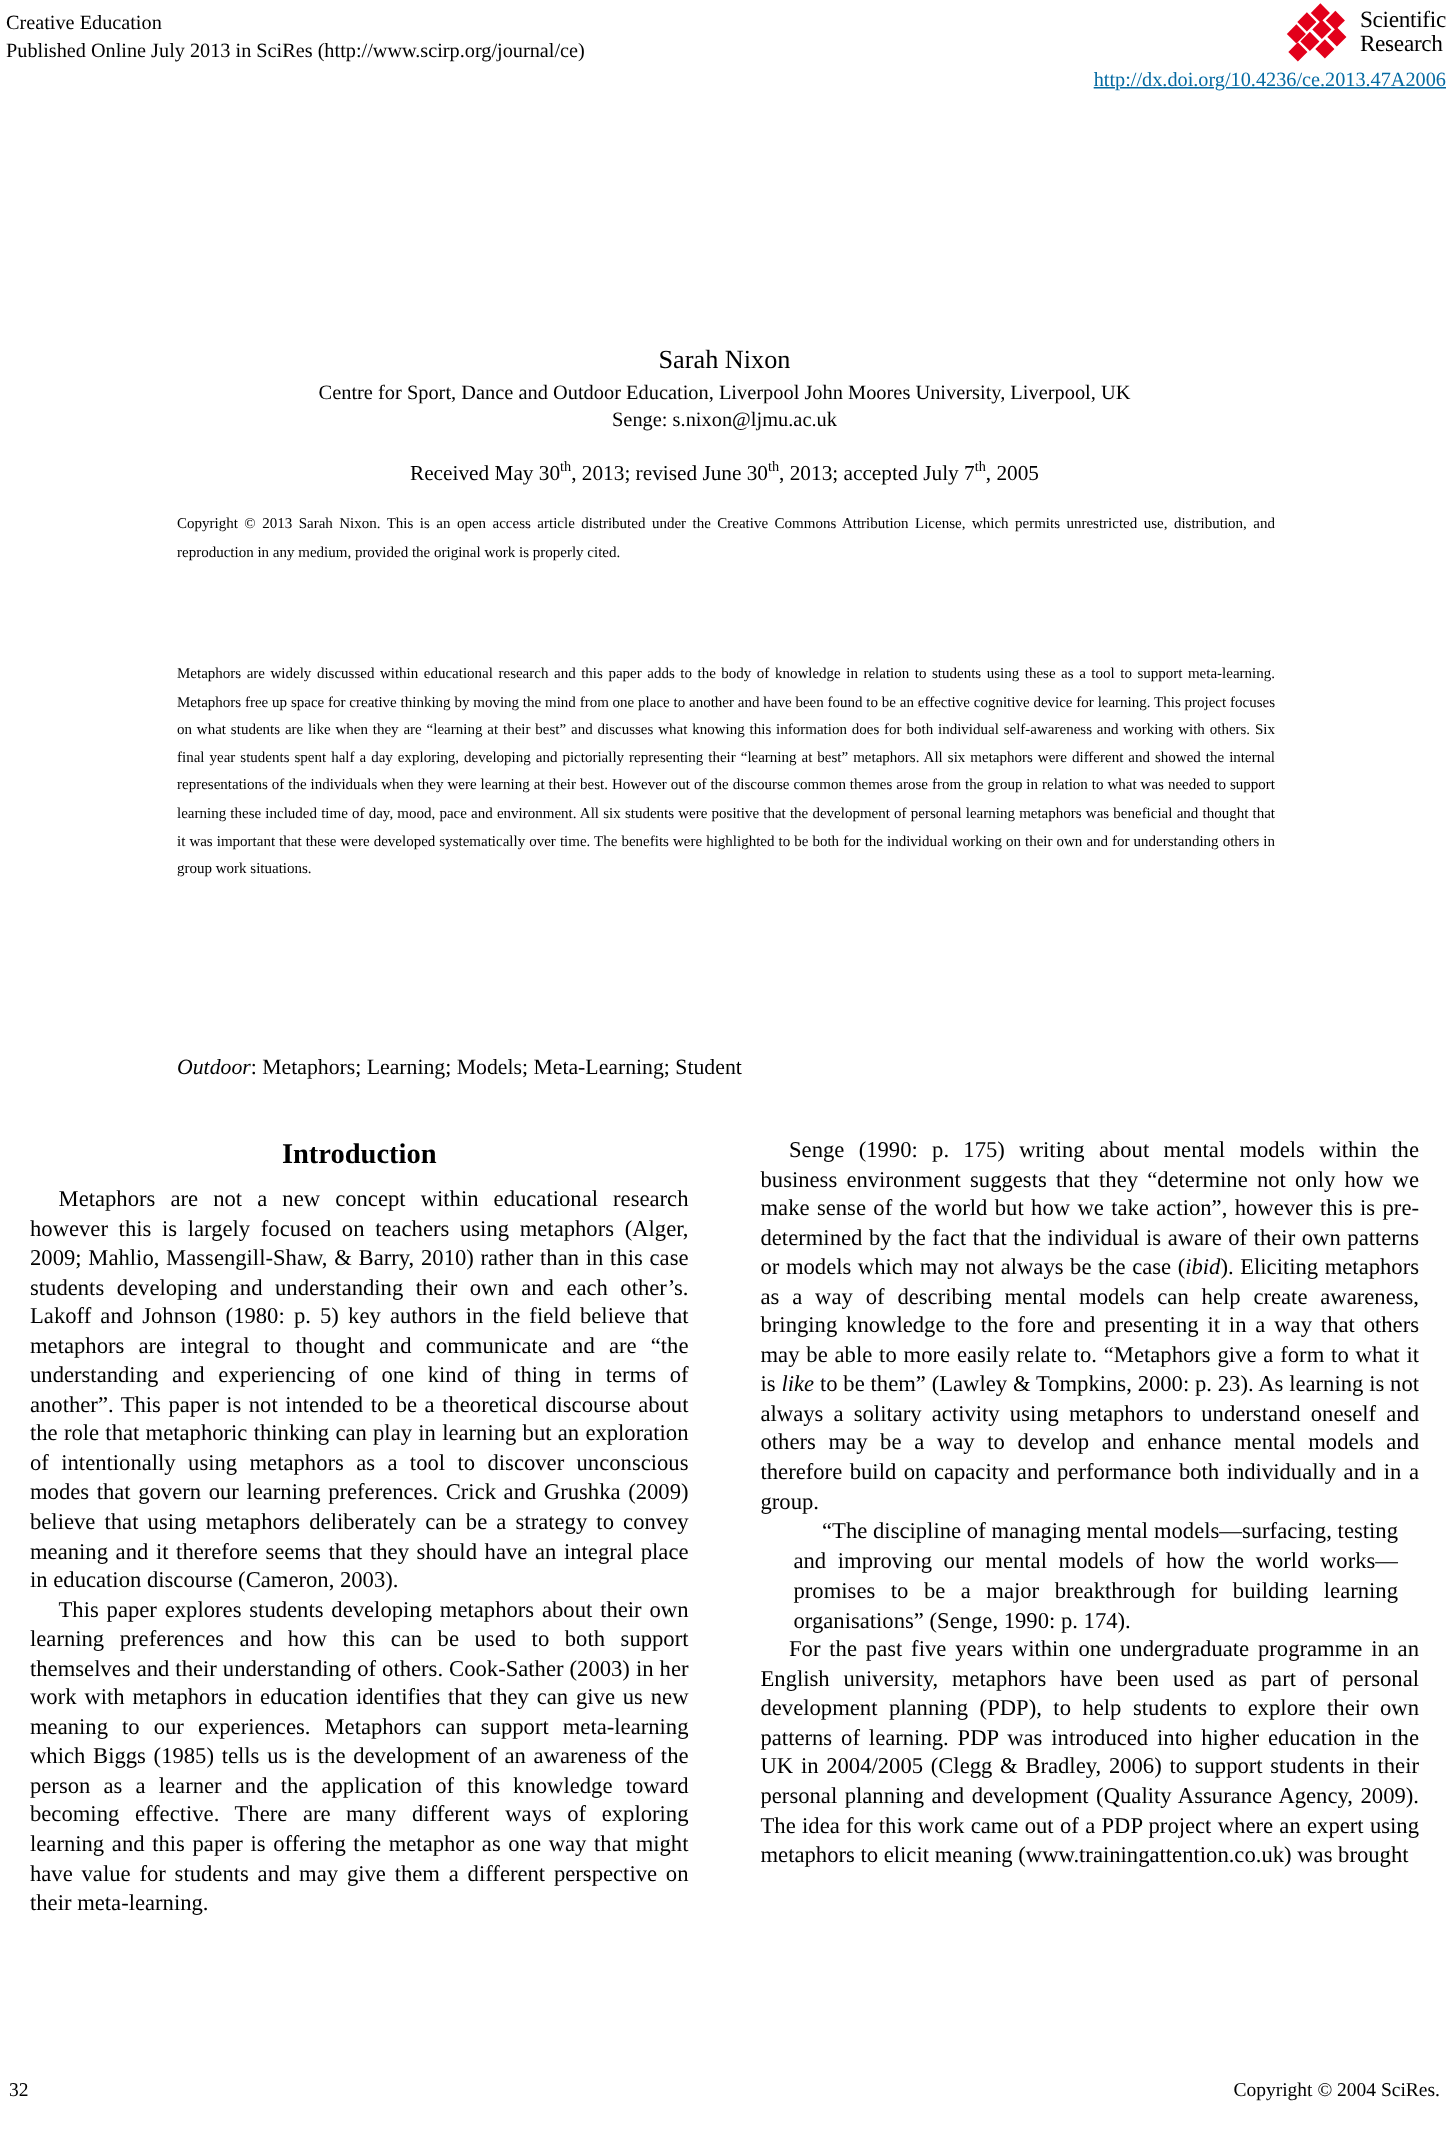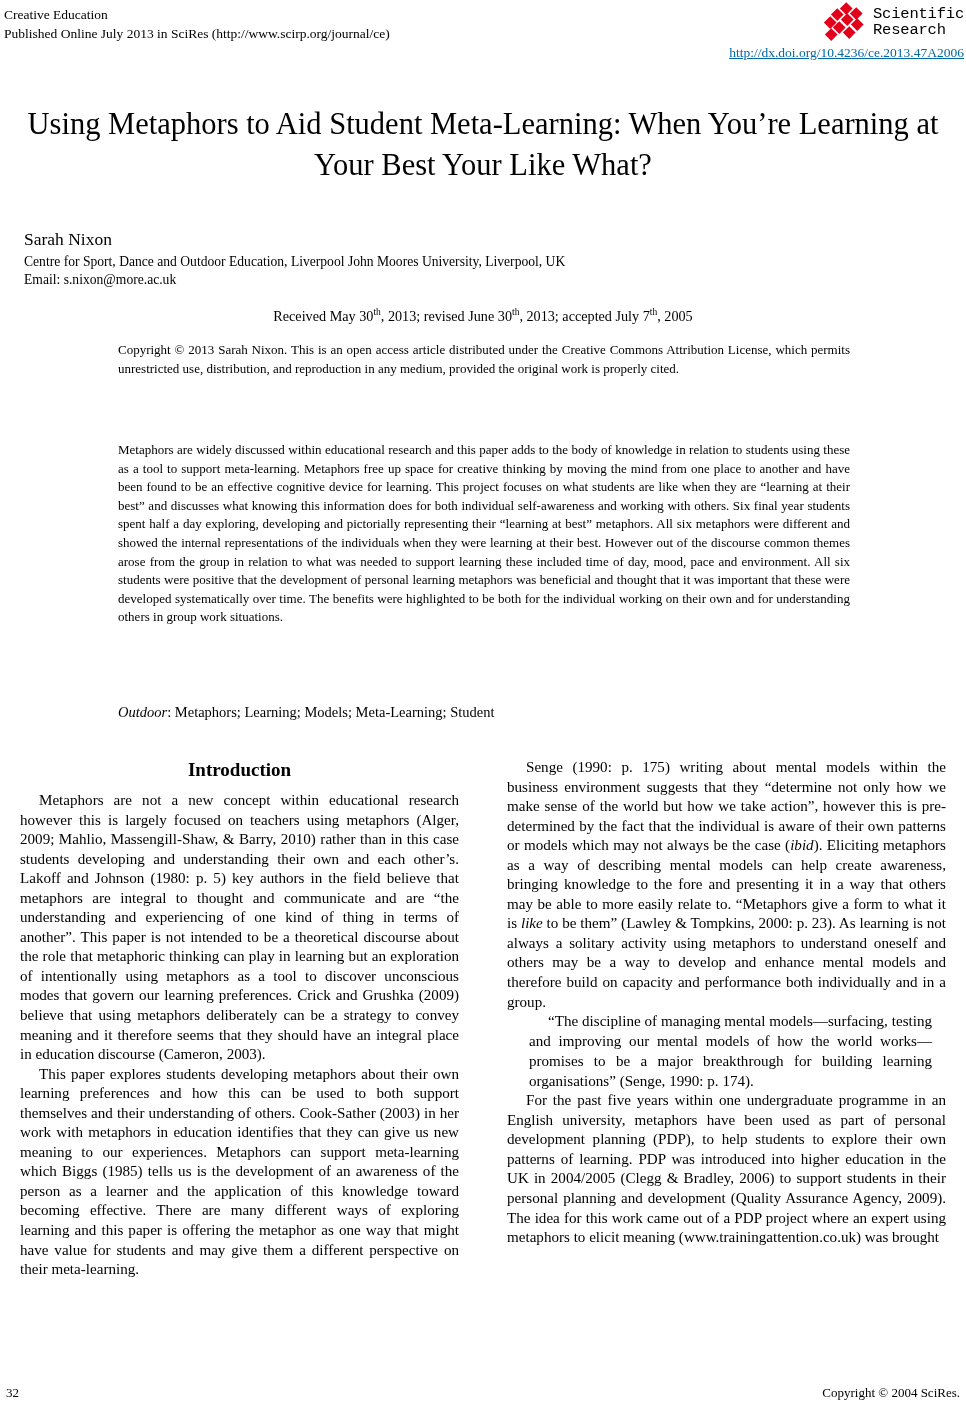--- a/index.html
+++ b/index.html
@@ -57,21 +57,21 @@
   }
   .logo-diamonds i {
     position: absolute;
     width: 8.5px;
     height: 8.5px;
     background: #e2001a;
     transform: rotate(45deg);
     display: block;
   }
   .logo-text {
-    font-family: Liberation Mono, monospace;
+    font-family: Liberation Serif, serif;
     font-size: 15.5px;
     line-height: 16.5px;
     letter-spacing: -0.2px;
     font-weight: 400;
     color: #000;
   }
   .doi {
     position: absolute;
     right: 2px;
     top: 41px;
@@ -92,21 +92,21 @@
     line-height: 41px;
     font-weight: 400;
   }
 
   
   .authors {
     position: absolute;
     top: 228px;
     left: 24px;
     width: 918px;
-    text-align: left;
+    text-align: center;
     font-family: Liberation Serif, serif;
   }
   .author-name {
     font-size: 17.5px;
     line-height: 23px;
     margin-bottom: 2px;
   }
   .affil {
     font-size: 13.6px;
     line-height: 18px;
@@ -125,21 +125,21 @@
     line-height: 19px;
   }
   .dates sup { font-size: 9.5px; vertical-align: super; }
 
   
   .block-narrow {
     position: absolute;
     left: 118px;
     width: 732px;
     text-align: justify;
-    font-size: 13px;
+    font-size: 10px;
     line-height: 18.6px;
   }
   .copyright { top: 341px; }
   .abstract  { top: 441px; }
   .keywords  { top: 703px; font-size: 14.5px; }
   .keywords i { font-style: italic; }
 
   
   .col {
     position: absolute;
@@ -220,26 +220,25 @@
       </span>
       <span class="logo-text">
         <span>Scientific</span><br>
         <span>Research</span>
       </span>
     </div>
 
     <div class="doi">http://dx.doi.org/10.4236/ce.2013.47A2006</div>
   </div>
 
-  <div class="title">Using Metaphors to Aid Student Meta-Learning: When You’re Learning at Your Best Your Like What?</div>
 
   <div class="authors">
     <div class="author-name">Sarah Nixon</div>
     <div class="affil">Centre for Sport, Dance and Outdoor Education, Liverpool John Moores University, Liverpool, UK</div>
-    <div class="email">Email: s.nixon@more.ac.uk</div>
+    <div class="email">Senge: s.nixon@ljmu.ac.uk</div>
   </div>
 
   <div class="dates"><span>Received May 30</span><sup>th</sup><span>, 2013; revised June 30</span><sup>th</sup><span>, 2013; accepted July 7</span><sup>th</sup><span>, 2005</span></div>
 
   <div class="block-narrow copyright">Copyright © 2013 Sarah Nixon. This is an open access article distributed under the Creative Commons Attribution License, which permits unrestricted use, distribution, and reproduction in any medium, provided the original work is properly cited.</div>
 
   <div class="block-narrow abstract">Metaphors are widely discussed within educational research and this paper adds to the body of knowledge in relation to students using these as a tool to support meta-learning. Metaphors free up space for creative thinking by moving the mind from one place to another and have been found to be an effective cognitive device for learning. This project focuses on what students are like when they are “learning at their best” and discusses what knowing this information does for both individual self-awareness and working with others. Six final year students spent half a day exploring, developing and pictorially representing their “learning at best” metaphors. All six metaphors were different and showed the internal representations of the individuals when they were learning at their best. However out of the discourse common themes arose from the group in relation to what was needed to support learning these included time of day, mood, pace and environment. All six students were positive that the development of personal learning metaphors was beneficial and thought that it was important that these were developed systematically over time. The benefits were highlighted to be both for the individual working on their own and for understanding others in group work situations.</div>
 
   <div class="block-narrow keywords"><i>Outdoor</i><span>: </span><span>Metaphors; Learning; Models; Meta-Learning; Student</span></div>
 

